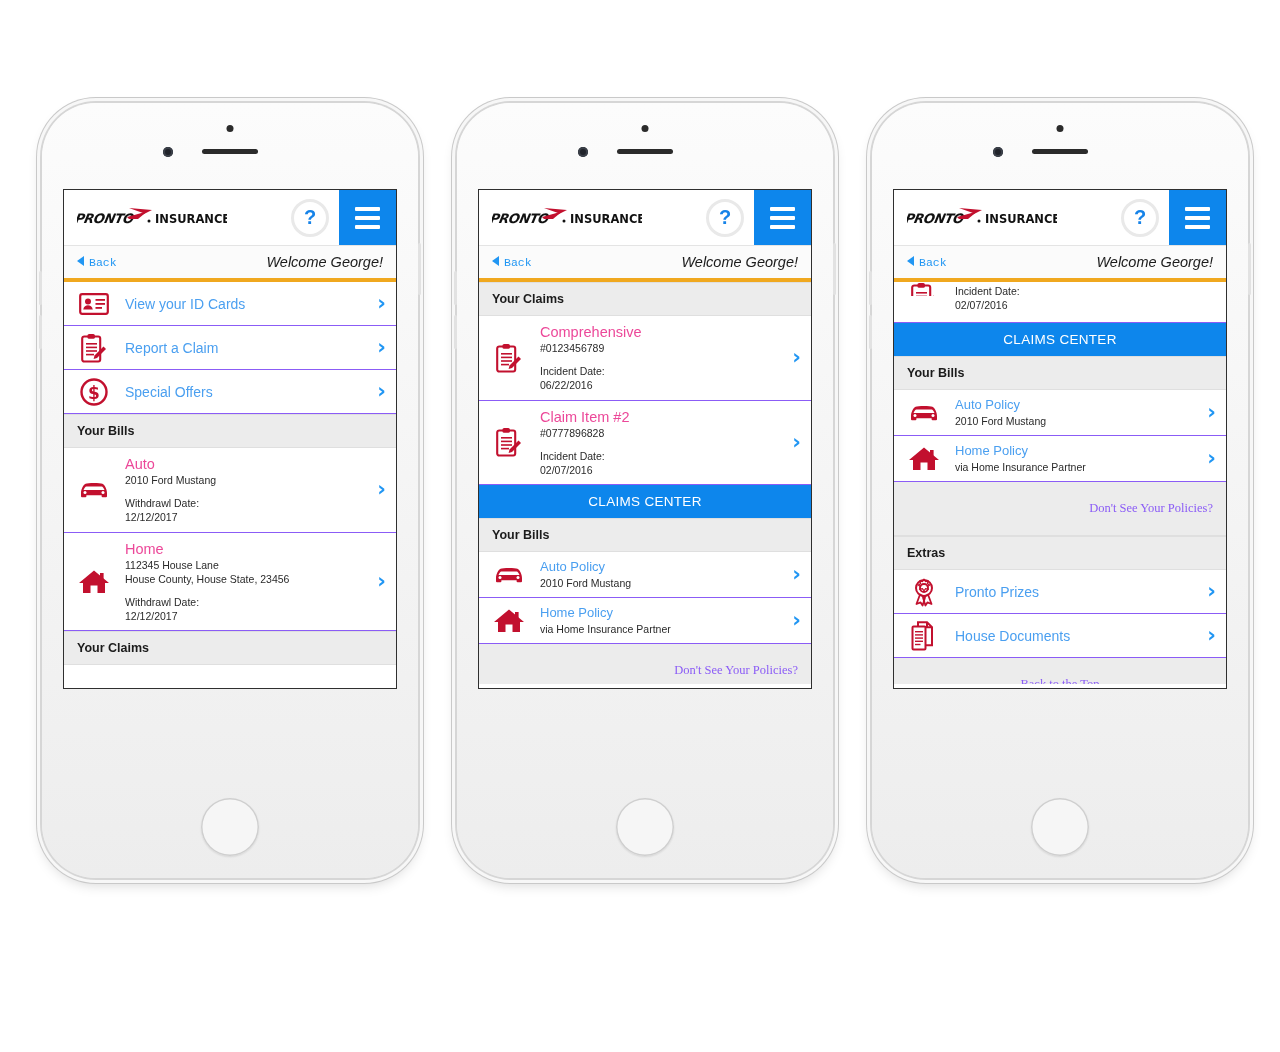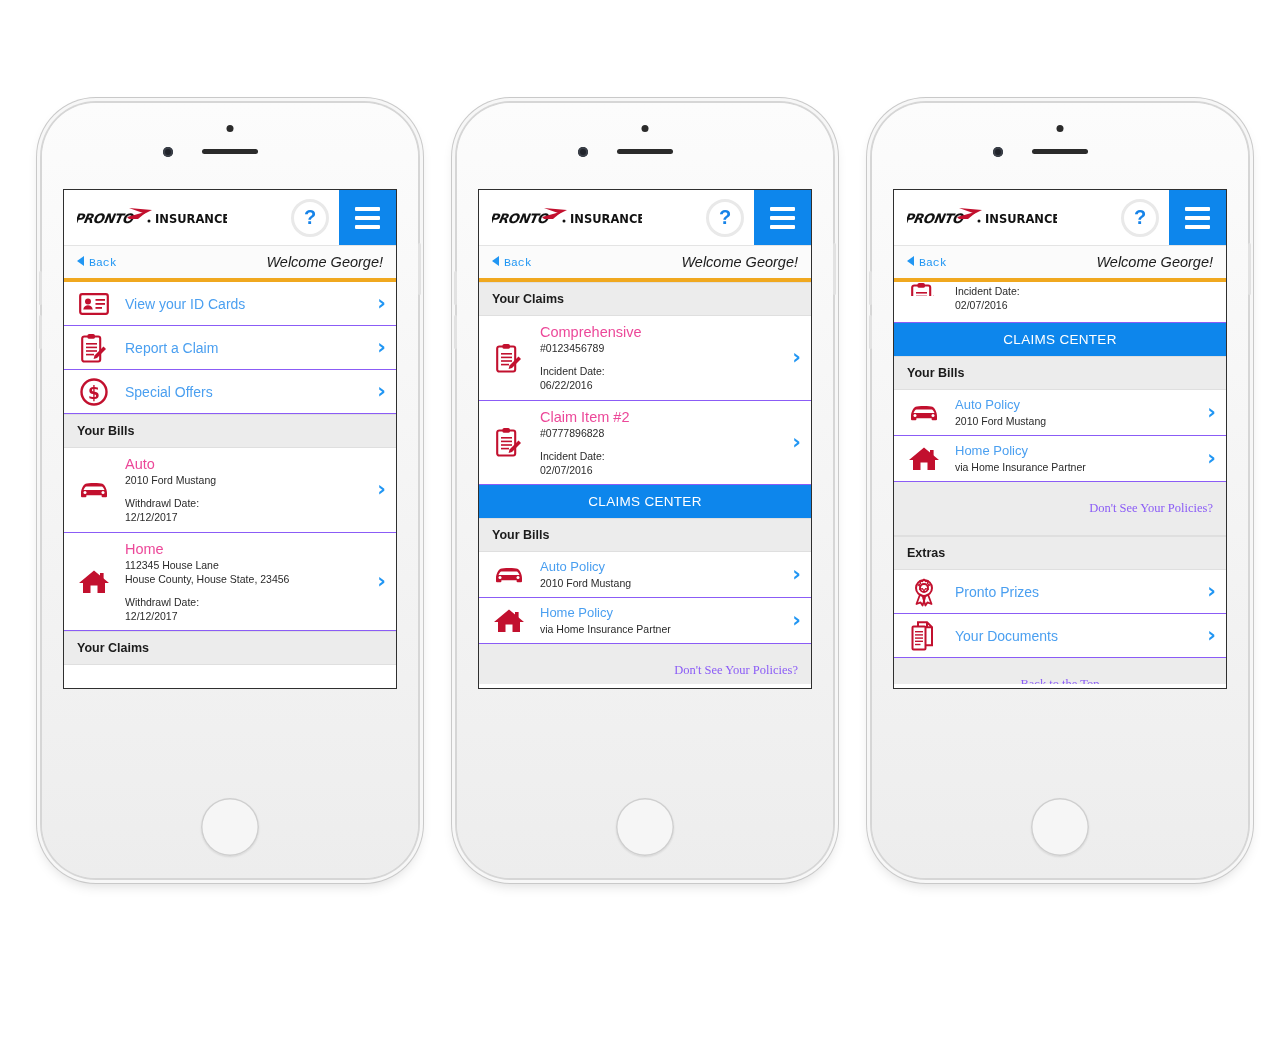--- a/index.html
+++ b/index.html
@@ -645,21 +645,21 @@
                 <path d="M7 1.2h9l5 5v18H7z" fill="none" stroke="#c2102e" stroke-width="2"></path>
                 <path d="M16 1.2v5h5" fill="none" stroke="#c2102e" stroke-width="2"></path>
                 <rect x="1.5" y="5.5" width="13" height="23" rx="1" fill="#ffffff" stroke="#c2102e" stroke-width="2"></rect>
                 <rect x="4" y="10" width="8" height="1.4" fill="#c2102e"></rect>
                 <rect x="4" y="13.2" width="8" height="1.4" fill="#c2102e"></rect>
                 <rect x="4" y="16.4" width="8" height="1.4" fill="#c2102e"></rect>
                 <rect x="4" y="19.6" width="8" height="1.4" fill="#c2102e"></rect>
                 <rect x="4" y="22.8" width="5.5" height="1.4" fill="#c2102e"></rect>
               </svg>
             </div>
-            <div class="txt"><span class="lbl">Your Documents</span></div>
+            <div class="txt"><span class="lbl">House Documents</span></div>
             <div class="chev">›</div>
           </div>
 
           <div class="footer-link center">Back to the Top</div>
         </div>
 
       </div>
     </div>
   </div>
 

